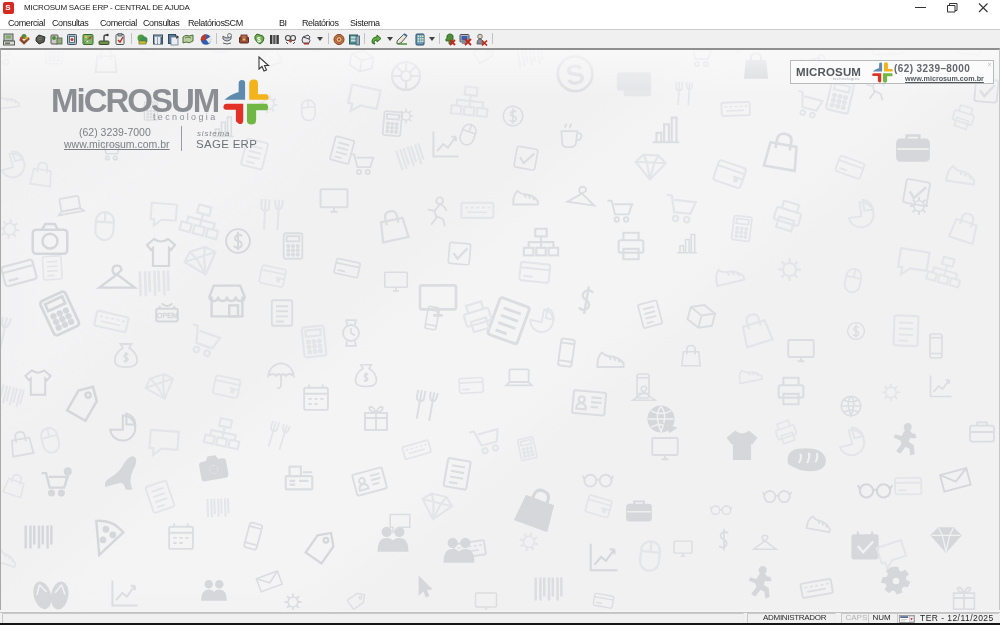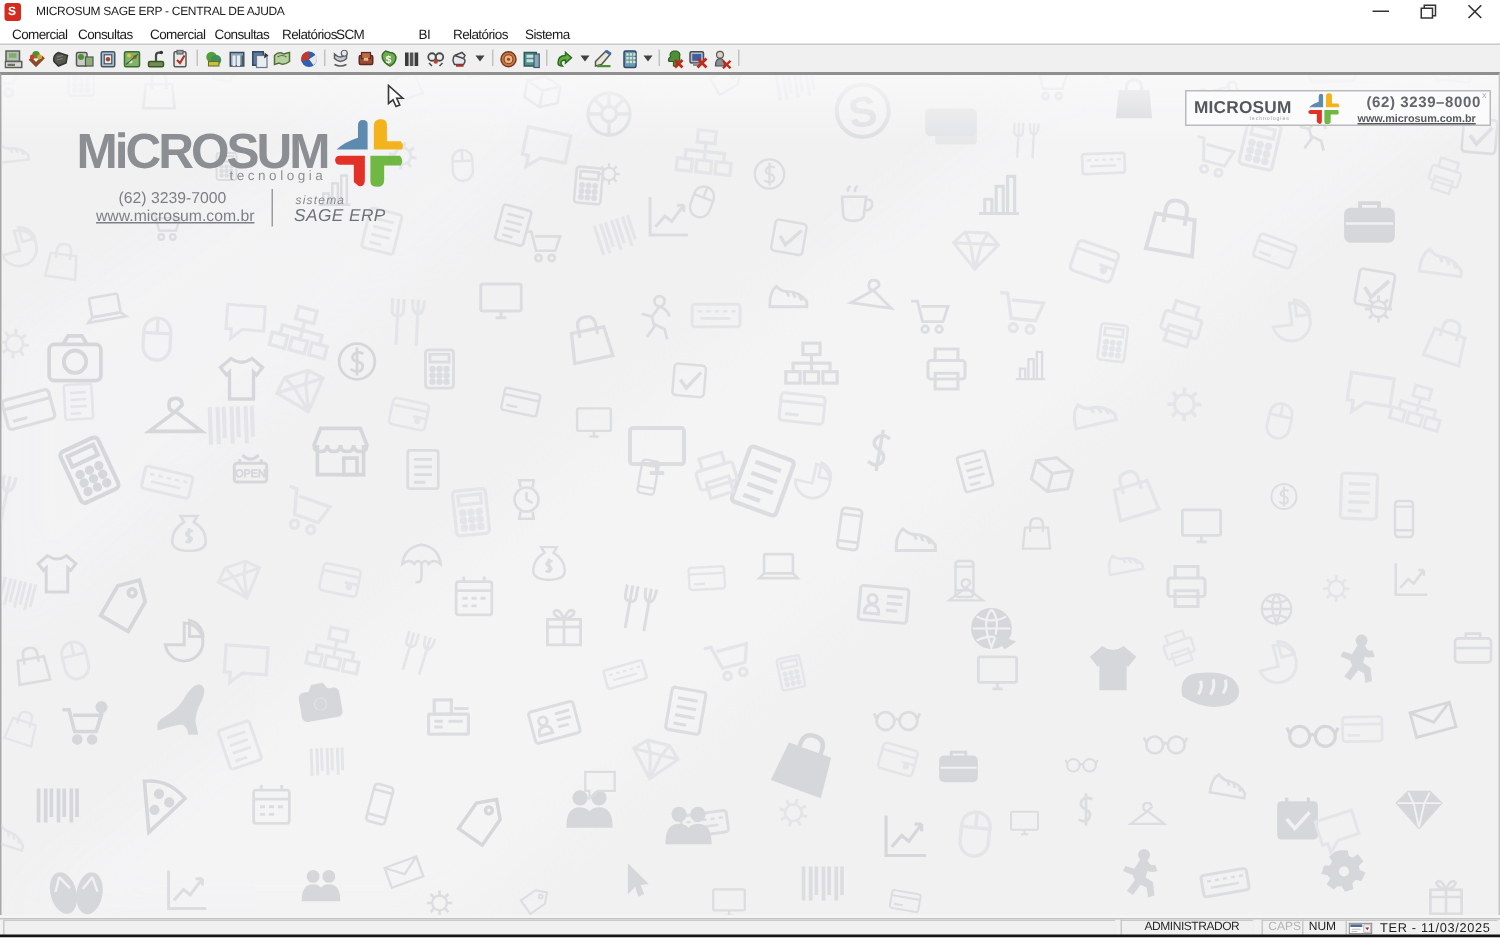--- a/index.html
+++ b/index.html
@@ -1197,33 +1197,33 @@
   <div style="position:absolute;left:175px;top:1.5px"><svg width="46" height="46" viewBox="0 0 100 100">
 <path d="M68 1 Q57 0 57 11 L57 45 L98 45 Q101 38 96 33 L76 33 L76 10 Q76 1 68 1 Z" fill="#f2b31c"></path>
 <path d="M41 2 Q34 2 34 10 L34 28 Q15 34 3 45 L48 45 L48 8 Q48 2 41 2 Z" fill="#5e8ab0"></path>
 <path d="M8 54 L44 54 L44 89 Q44 99 35 98 L28 92 L28 67 L7 67 Q0 66 1 59 Q2 54 8 54 Z" fill="#e23228"></path>
 <path d="M52 54 L95 54 Q101 61 96 68 L72 68 L72 89 Q72 99 62 99 Q52 99 52 91 Z" fill="#70b843"></path>
 </svg></div>
   <div style="position:absolute;left:31px;top:49px;font-size:10.5px;color:#7c8084">(62) 3239-7000</div>
   <div style="position:absolute;left:16px;top:61px;font-size:10.5px;color:#7c8084;text-decoration:underline">www.microsum.com.br</div>
   <div style="position:absolute;left:133px;top:49px;width:1px;height:25px;background:#9a9da0"></div>
   <div style="position:absolute;left:149px;top:52px;font-style:italic;font-size:8px;color:#85888b;letter-spacing:0.8px">sistema</div>
-  <div style="position:absolute;left:148px;top:61px;font-style:italic;font-size:11.5px;color:#6d7276;letter-spacing:0.3px">SAGE ERP</div>
+  <div style="position:absolute;left:148px;top:61px;font-size:11.5px;color:#6d7276;letter-spacing:0.3px">SAGE ERP</div>
 </div>
 
 <div style="position:absolute;left:789px;top:10px;width:202px;height:22px;background:#fbfbfc;border:1px solid #b9babc">
   <div style="position:absolute;left:5px;top:4.5px;font-weight:bold;font-size:11.5px;color:#54585c;letter-spacing:0.15px">MICROSUM</div>
   <div style="position:absolute;left:42px;top:16px;font-size:3.5px;color:#9a9da0;letter-spacing:0.6px">technologies</div>
   <div style="position:absolute;left:81px;top:1px"><svg width="21" height="21" viewBox="0 0 100 100">
   <path d="M68 1 Q57 0 57 11 L57 45 L98 45 Q101 38 96 33 L76 33 L76 10 Q76 1 68 1 Z" fill="#f2b31c"></path>
   <path d="M41 2 Q34 2 34 10 L34 28 Q15 34 3 45 L48 45 L48 8 Q48 2 41 2 Z" fill="#5e8ab0"></path>
   <path d="M8 54 L44 54 L44 89 Q44 99 35 98 L28 92 L28 67 L7 67 Q0 66 1 59 Q2 54 8 54 Z" fill="#e23228"></path>
   <path d="M52 54 L95 54 Q101 61 96 68 L72 68 L72 89 Q72 99 62 99 Q52 99 52 91 Z" fill="#70b843"></path>
   </svg></div>
-  <div style="position:absolute;left:120px;top:2px;font-weight:bold;font-size:10px;color:#63676b;letter-spacing:0.4px">(62) 3239–8000</div>
+  <div style="position:absolute;left:103px;top:2px;font-weight:bold;font-size:10px;color:#63676b;letter-spacing:0.4px">(62) 3239–8000</div>
   <div style="position:absolute;left:114px;top:12.5px;font-weight:bold;font-size:7.2px;color:#55585c;letter-spacing:0px;text-decoration:underline">www.microsum.com.br</div>
   <div style="position:absolute;right:2px;top:0px;font-size:6px;color:#b0b0b0">x</div>
 </div>
     <svg style="position:absolute;left:257px;top:6px" width="12" height="17" viewBox="0 0 12 17">
 <path d="M1 1 L1 13 L4 10.5 L6 15 L8.5 14 L6.5 9.5 L10.5 9.5 Z" fill="#fdfdfd" stroke="#3a3a3a" stroke-width="1.1"></path>
       </svg>
   </div>
   <div id="gap"></div>
   <div id="status">
     <div class="spanel" style="left:2px;width:740px"></div>
@@ -1234,16 +1234,16 @@
     <div class="spanel" style="left:868px;width:28px"></div>
     <div class="stext" style="left:872.5px;color:#1f1f1f">NUM</div>
     <div class="spanel" style="left:897px;width:100px"></div>
     <svg style="position:absolute;left:899px;top:1.5px" width="16" height="8">
         <rect x="0.5" y="0.5" width="15" height="7" fill="#fdfdfd" stroke="#8a8a8a" stroke-width="0.8"></rect>
         <rect x="1.2" y="1.2" width="8" height="1.8" fill="#55688c"></rect>
         <path d="M2 4.5 H8 M2 6 H6" stroke="#b9bcc2" stroke-width="0.7"></path>
         <rect x="10.2" y="1.5" width="4.6" height="5" fill="#f3f3f3" stroke="#a8a8a8" stroke-width="0.5"></rect>
         <path d="M11.2 3.3 L12.5 5.2 L13.8 3.3 Z" fill="#b02020"></path>
       </svg>
-    <div class="stext" style="left:920px;color:#1f1f1f;font-size:8.5px;letter-spacing:0.45px">TER - 11/03/2025</div>
+    <div class="stext" style="left:920px;color:#1f1f1f;font-size:8.5px;letter-spacing:0.45px">TER - 12/11/2025</div>
   </div>
   <div id="blackstrip"></div>
 </div>
 
 </body></html>

